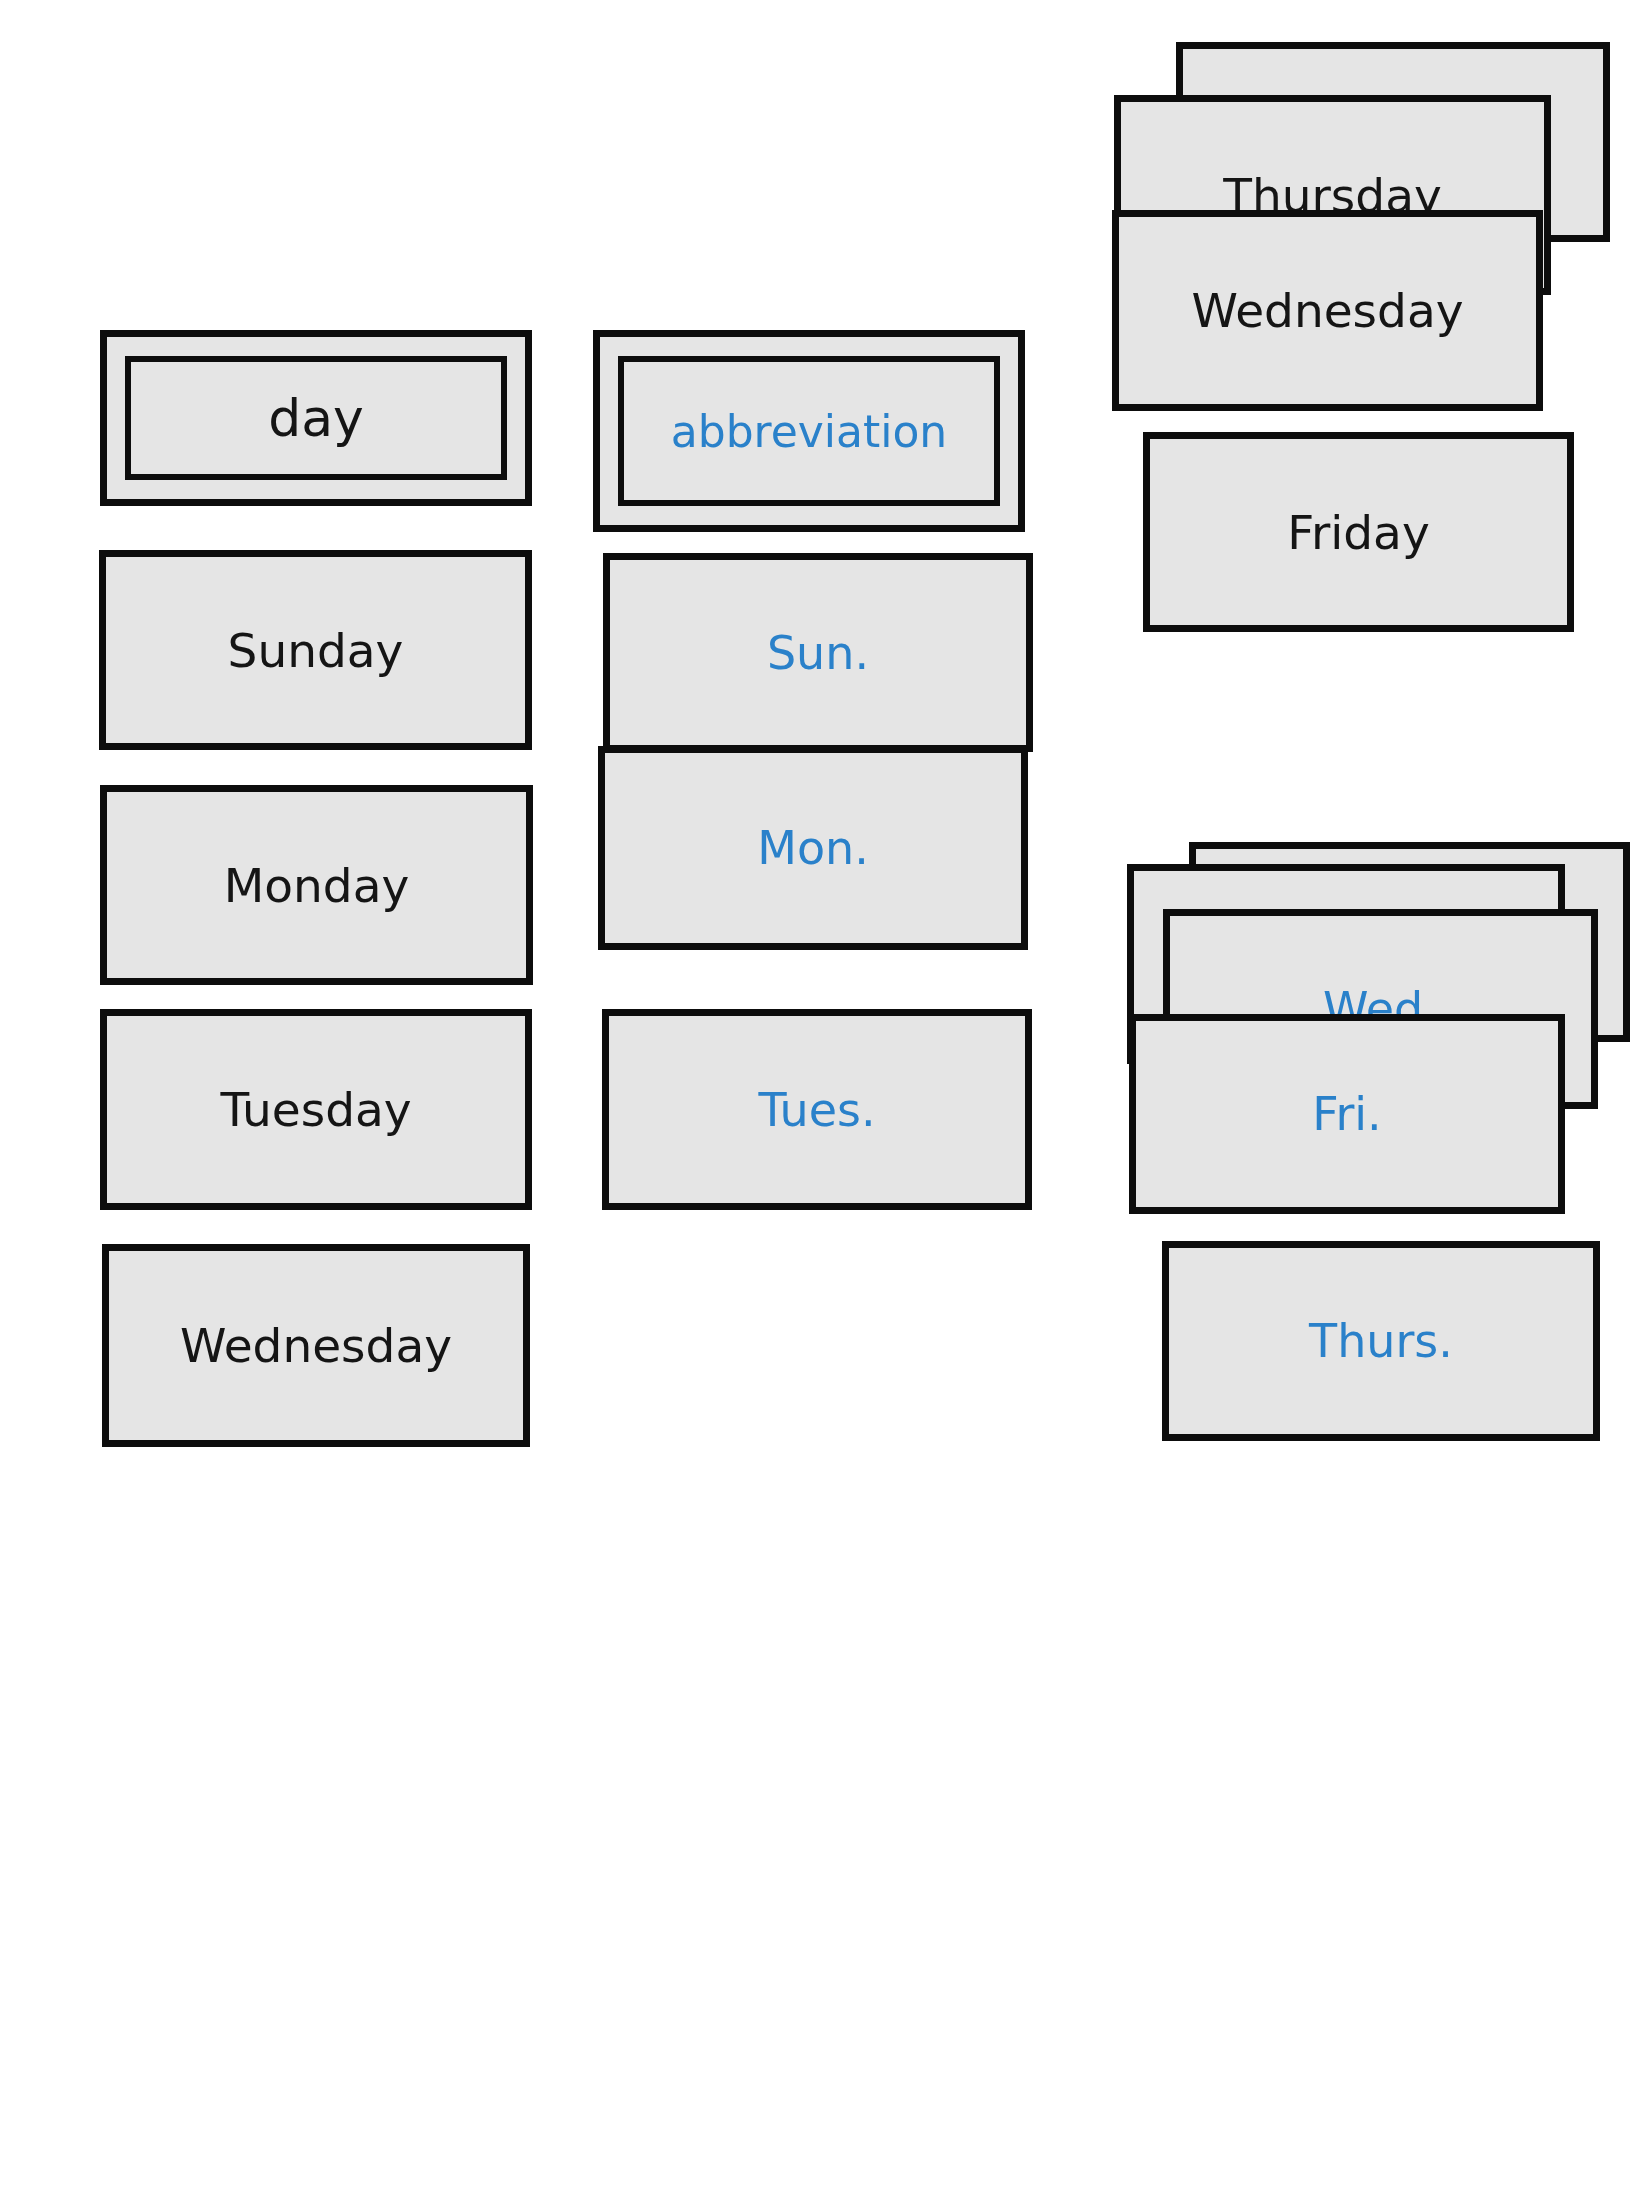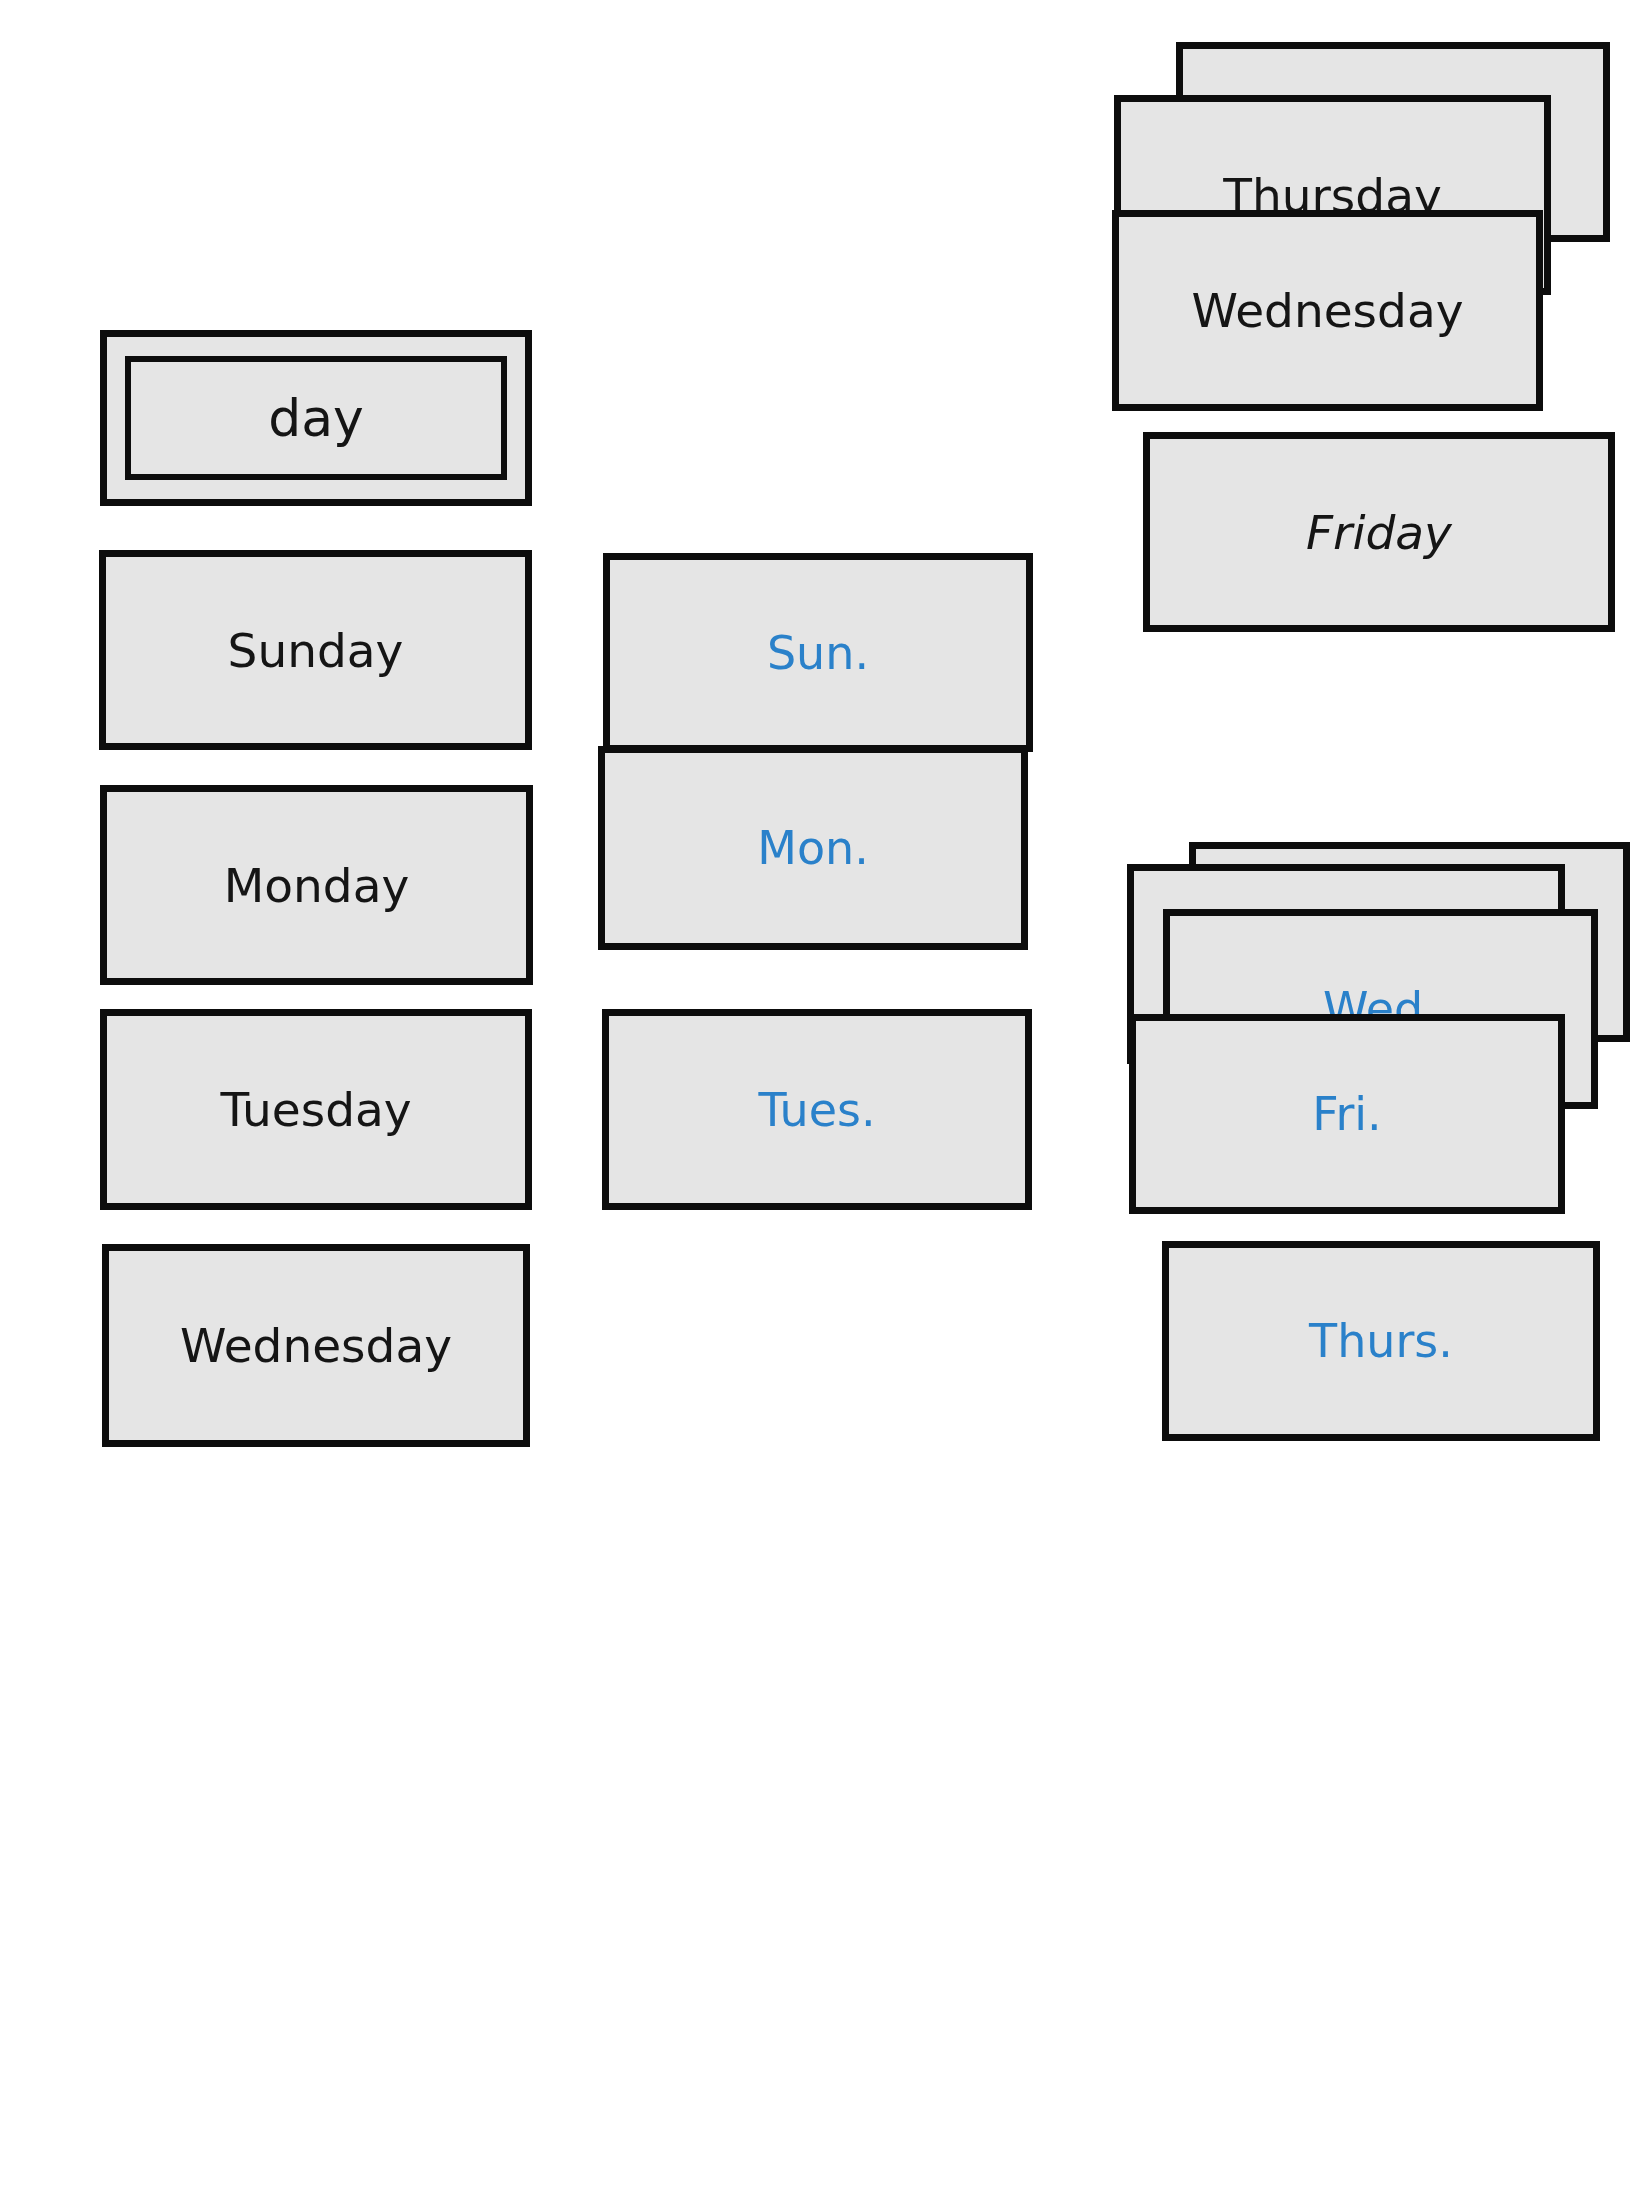--- a/index.html
+++ b/index.html
@@ -58,21 +58,21 @@
   
   .abbr-header { left: 593px; top: 330px;  width: 432px; height: 202px; }
   .abbr-sun    { left: 603px; top: 553px;  width: 430px; height: 199px; }
   .abbr-mon    { left: 598px; top: 746px;  width: 430px; height: 204px; }
   .abbr-tues   { left: 602px; top: 1009px; width: 430px; height: 201px; }
 
   
   .stack1-back      { left: 1176px; top: 42px;  width: 434px; height: 200px; z-index: 1; }
   .stack1-thursday  { left: 1114px; top: 95px;  width: 437px; height: 200px; z-index: 2; }
   .stack1-wednesday { left: 1112px; top: 210px; width: 431px; height: 201px; z-index: 3; }
-  .stack1-friday    { left: 1143px; top: 432px; width: 472px; height: 200px; z-index: 1; font-style: italic; }
+  .stack1-friday    { left: 1143px; top: 432px; width: 431px; height: 200px; z-index: 1; }
 
   
   .stack2-back   { left: 1189px; top: 842px;  width: 441px; height: 200px; z-index: 1; }
   .stack2-blank  { left: 1127px; top: 864px;  width: 438px; height: 200px; z-index: 2; }
   .stack2-wed    { left: 1163px; top: 909px;  width: 435px; height: 200px; z-index: 3; }
   .stack2-fri    { left: 1129px; top: 1014px; width: 436px; height: 200px; z-index: 4; }
   .stack2-thurs  { left: 1162px; top: 1241px; width: 438px; height: 200px; z-index: 1; }
 </style>
 </head>
 <body>
@@ -94,20 +94,25 @@
   </div>
 
   <div class="card day-tuesday">
     <span class="label">Tuesday</span>
   </div>
 
   <div class="card day-wednesday">
     <span class="label">Wednesday</span>
   </div>
 
+  <div class="card header-card abbr-header">
+    <div class="inner-frame">
+      <span class="label blue">abbreviation</span>
+    </div>
+  </div>
 
   <div class="card abbr-sun">
     <span class="label blue">Sun.</span>
   </div>
 
   <div class="card abbr-mon">
     <span class="label blue">Mon.</span>
   </div>
 
   <div class="card abbr-tues">

